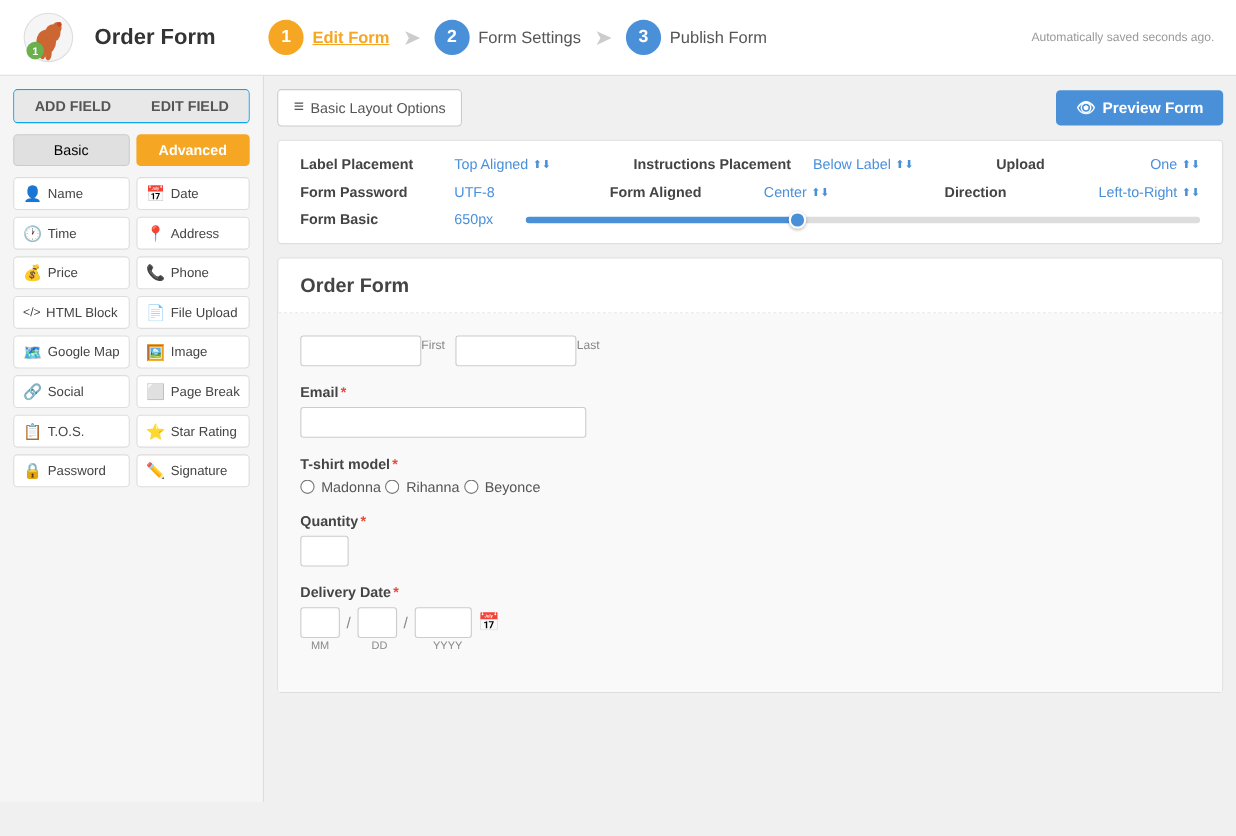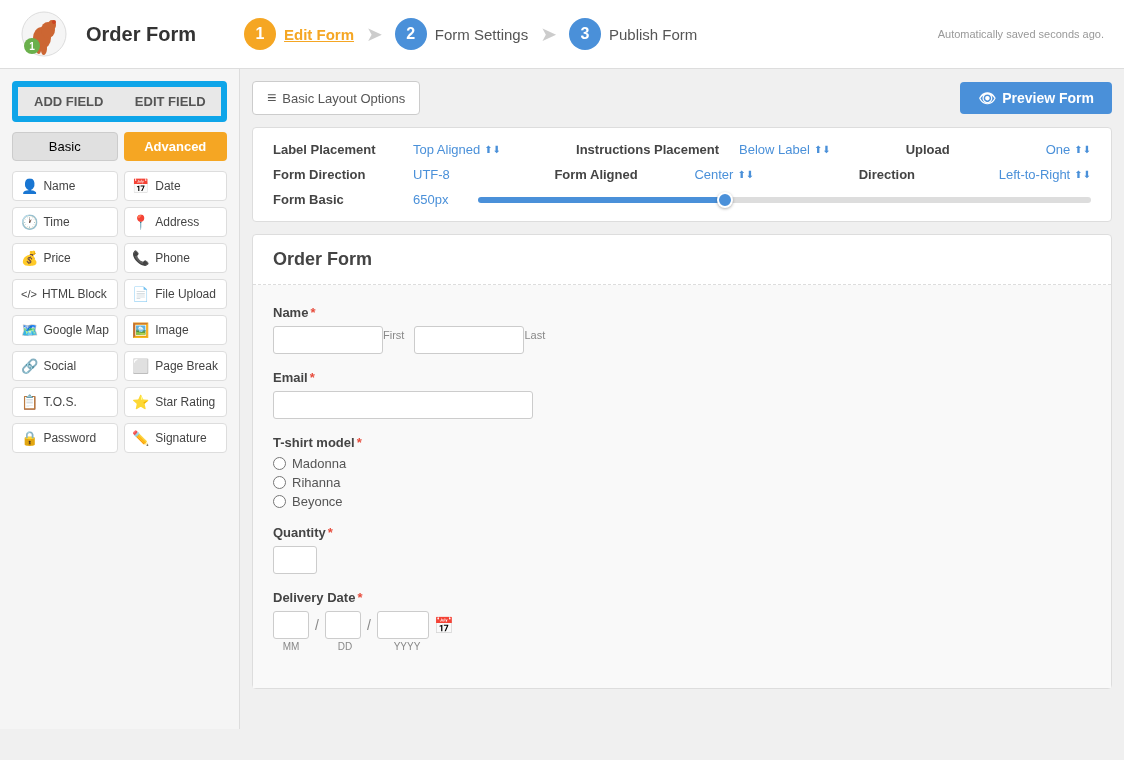--- a/index.html
+++ b/index.html
@@ -20,21 +20,21 @@
     .step-label { font-size: 15px; color: #555; }
     .step-label.active { color: #f5a623; font-weight: bold; text-decoration: underline; }
     .step-arrow { color: #ccc; font-size: 20px; }
     .auto-save { font-size: 11px; color: #999; }
 
     
     .main-layout { display: flex; height: calc(760px - 100px); }
 
     
     .sidebar { width: 240px; background: #f5f5f5; border-right: 1px solid #ddd; padding: 12px; flex-shrink: 0; }
-    .sidebar-tabs { display: flex; margin-bottom: 10px; border: 6px solid #0ea5e9; border-radius: 4px; overflow: hidden; }
+    .sidebar-tabs { display: flex; margin-bottom: 10px; border: 1px solid #0ea5e9; border-radius: 4px; overflow: hidden; }
     .sidebar-tab { flex: 1; text-align: center; padding: 7px 0; font-size: 13px; font-weight: bold; cursor: pointer; background: #e8e8e8; color: #555; }
     .sidebar-fields { display: grid; grid-template-columns: 1fr 1fr; gap: 6px; }
     .field-btn { display: flex; align-items: center; gap: 5px; padding: 6px 8px; background: #fff; border: 1px solid #ddd; border-radius: 4px; cursor: pointer; font-size: 12px; color: #444; white-space: nowrap; }
     .field-icon { font-size: 14px; }
 
     
     .main-content { flex: 1; overflow-y: auto; padding: 12px; }
 
     
     .toolbar { display: flex; justify-content: space-between; align-items: center; margin-bottom: 12px; }
@@ -58,21 +58,21 @@
     .form-title { font-size: 18px; font-weight: bold; color: #444; }
     .form-body { padding: 20px; background: #f9f9f9; }
     .form-field { margin-bottom: 16px; }
     .form-field-label { font-size: 13px; font-weight: bold; color: #444; margin-bottom: 6px; }
     .required-star { color: #e74c3c; margin-left: 2px; }
     .name-inputs { display: flex; gap: 10px; }
     .name-input-group { display: flex; }
     .name-input-group input { width: 110px; height: 28px; border: 1px solid #ccc; border-radius: 3px; padding: 0 6px; }
     .name-sublabel { font-size: 11px; color: #888; margin-top: 3px; }
     .email-input { width: 260px; height: 28px; border: 1px solid #ccc; border-radius: 3px; padding: 0 6px; }
-    .radio-group { display: flex; flex-direction: column; gap: 4px; margin-top: 0; }
+    .radio-group { display: flex; flex-direction: row; gap: 4px; margin-top: 0; }
     .radio-option { display: flex; align-items: center; gap: 6px; font-size: 13px; color: #555; }
     .qty-input { width: 44px; height: 28px; border: 1px solid #ccc; border-radius: 3px; padding: 0 6px; }
     .date-inputs { display: flex; align-items: center; gap: 6px; }
     .date-input { width: 36px; height: 28px; border: 1px solid #ccc; border-radius: 3px; padding: 0 4px; text-align: center; }
     .date-input.yyyy { width: 52px; }
     .date-sep { color: #888; font-size: 14px; }
     .date-sublabels { display: flex; align-items: center; gap: 6px; margin-top: 2px; }
     .date-sublabel { font-size: 10px; color: #888; }
     .date-sublabel.mm { width: 36px; text-align: center; }
     .date-sublabel.dd { width: 36px; text-align: center; }
@@ -231,21 +231,21 @@
           <span class="arrow-down">⬆⬇</span>
         </div>
         <div style="flex:1"></div>
         <span class="layout-label">Upload</span>
         <div class="layout-select">
           <span>One</span>
           <span class="arrow-down">⬆⬇</span>
         </div>
       </div>
       <div class="layout-row">
-        <span class="layout-label">Form Direction</span>
+        <span class="layout-label">Form Password</span>
         <span class="layout-value">UTF-8</span>
         <div style="flex:1"></div>
         <span class="layout-label">Form Aligned</span>
         <div class="layout-select">
           <span>Center</span>
           <span class="arrow-down">⬆⬇</span>
         </div>
         <div style="flex:1"></div>
         <span class="layout-label">Direction</span>
         <div class="layout-select">
@@ -262,23 +262,20 @@
       </div>
     </div>
 
     <div class="form-preview">
       <div class="form-title-bar">
         <span class="form-title">Order Form</span>
       </div>
       <div class="form-body">
 
         <div class="form-field">
-          <div class="form-field-label">
-            <span>Name</span><span class="required-star">*</span>
-          </div>
           <div class="name-inputs">
             <div class="name-input-group">
               <input type="text" style="width: 110px; height: 28px; border: 1px solid rgb(204, 204, 204); border-radius: 3px; padding: 0px 6px;">
               <span class="name-sublabel">First</span>
             </div>
             <div class="name-input-group">
               <input type="text" style="width: 110px; height: 28px; border: 1px solid rgb(204, 204, 204); border-radius: 3px; padding: 0px 6px;">
               <span class="name-sublabel">Last</span>
             </div>
           </div>

